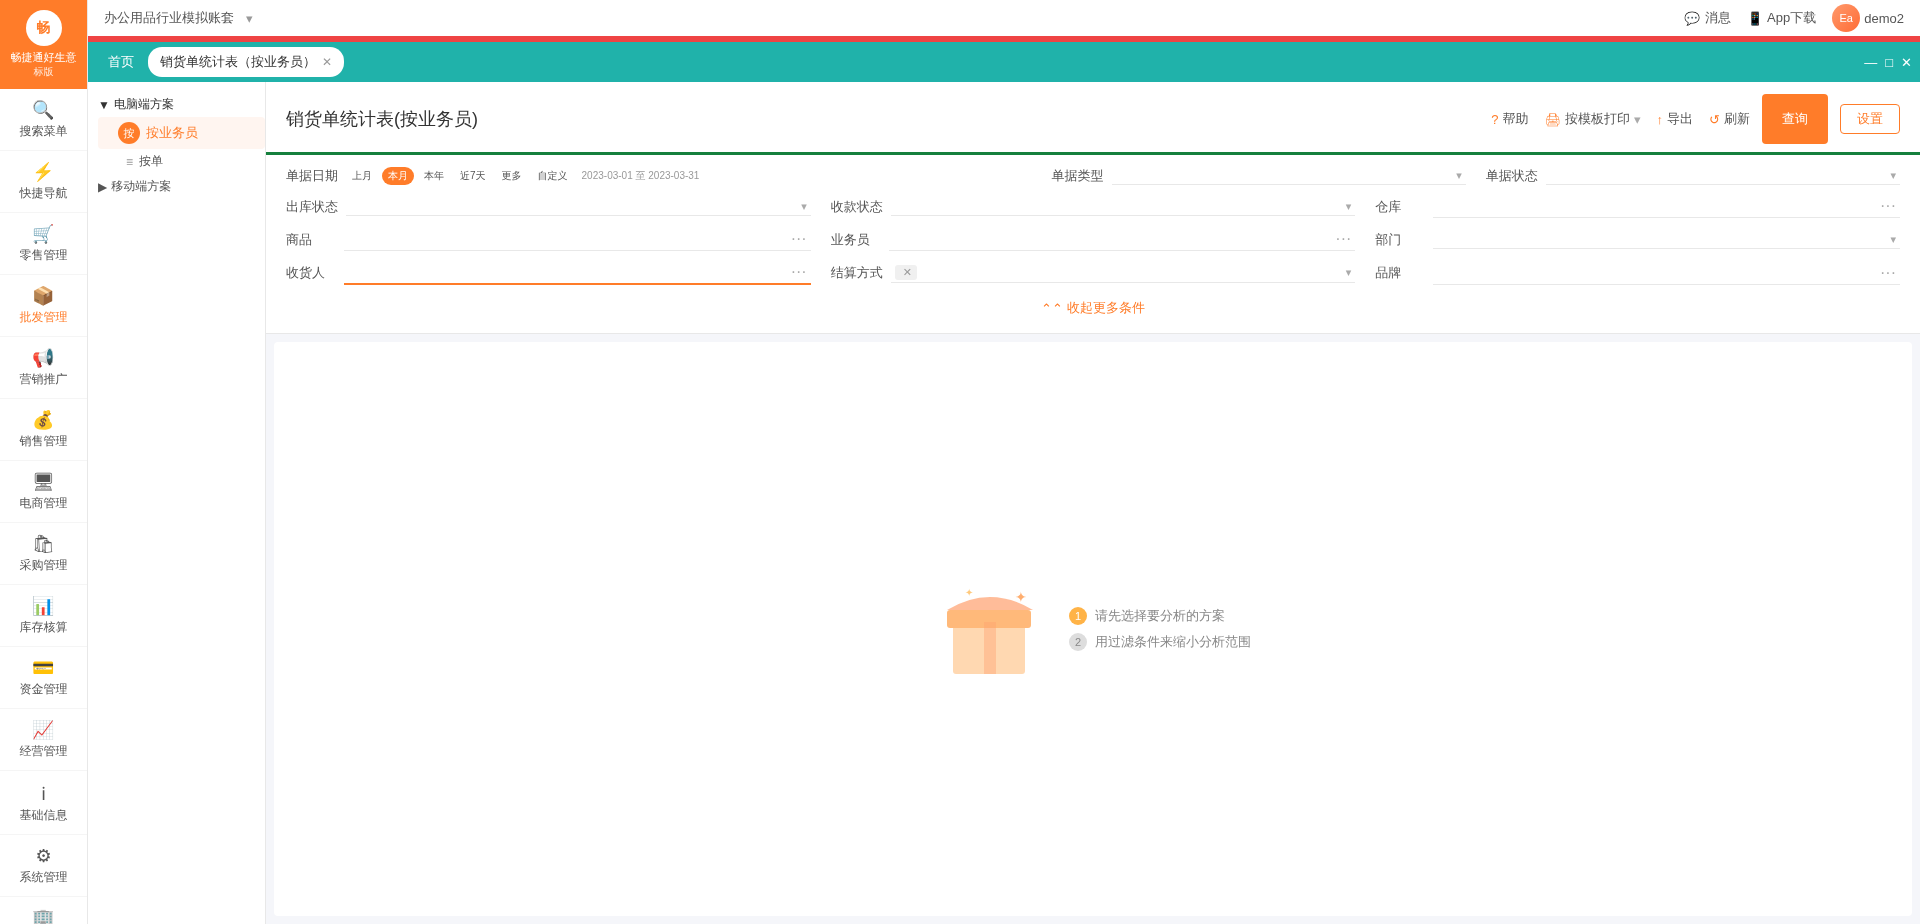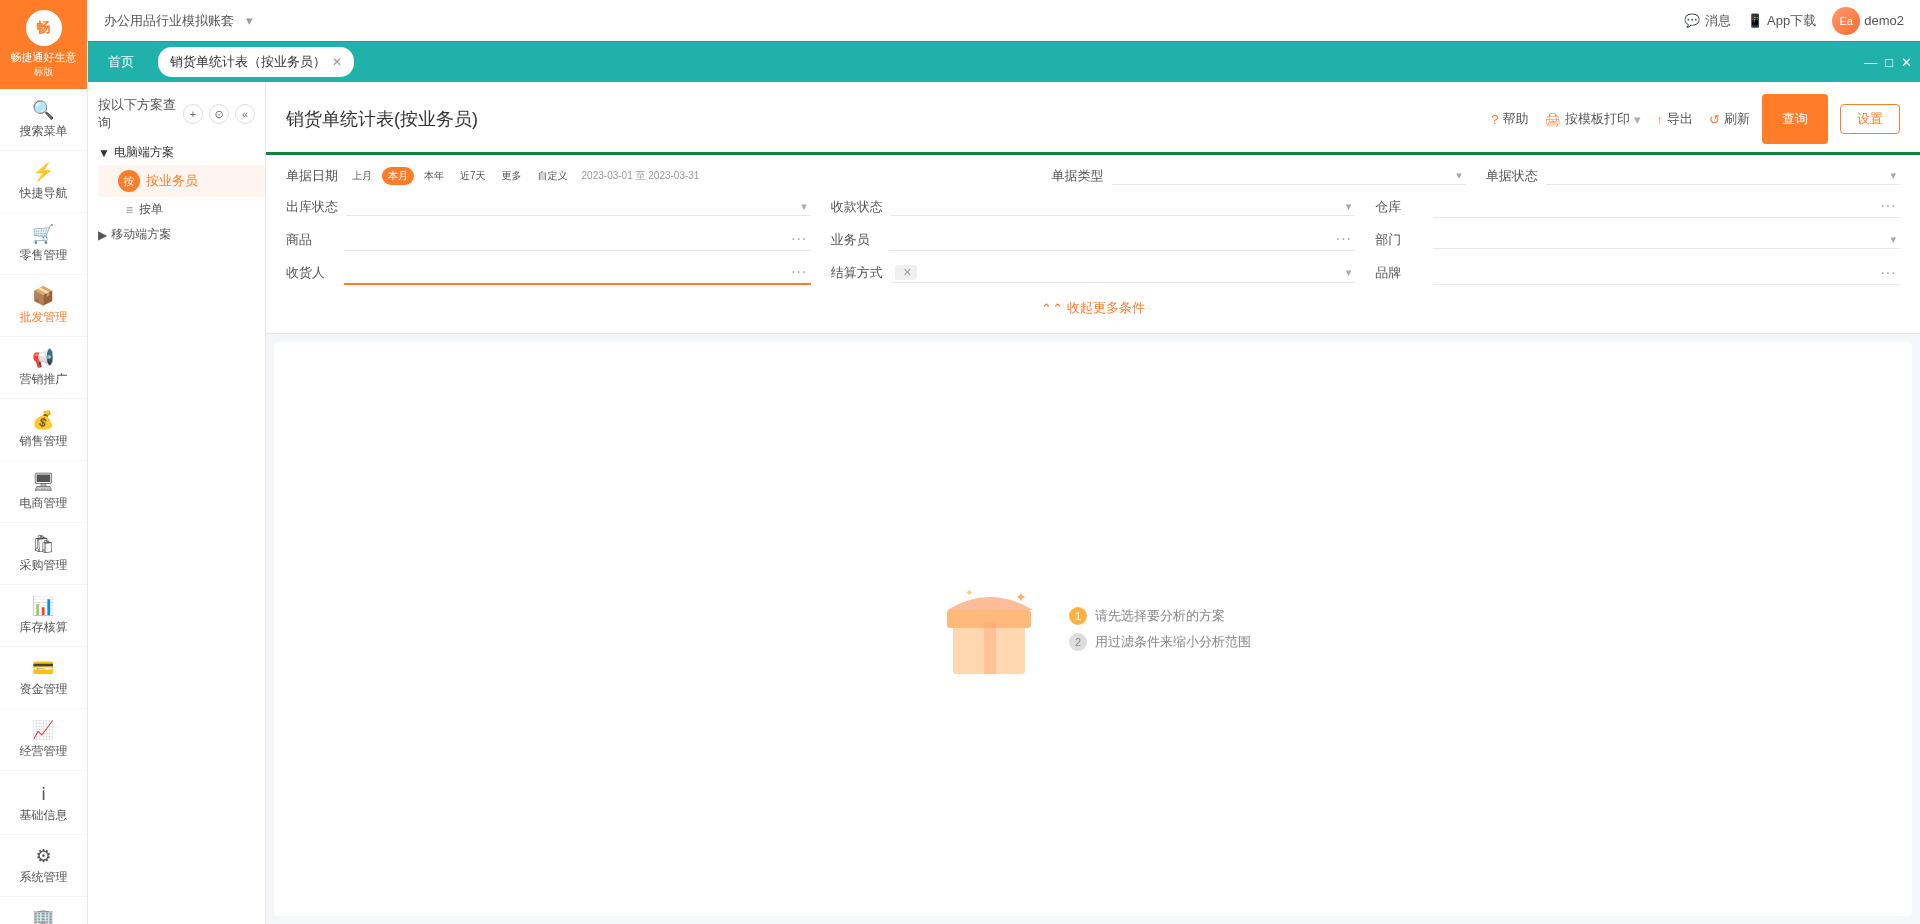--- a/index.html
+++ b/index.html
@@ -58,21 +58,21 @@
     }
 
     
     #topbar {
       height: 42px;
       background: #fff;
       display: flex;
       align-items: center;
       justify-content: space-between;
       padding: 0 16px;
-      border-bottom: 1px solid #ef4444;
+      border-bottom: 6px solid #ef4444;
       flex-shrink: 0;
     }
     .topbar-left {
       display: flex;
       align-items: center;
       gap: 12px;
     }
     .topbar-title {
       font-size: 13px;
       color: #555;
@@ -94,21 +94,21 @@
       color: #fff; font-size: 11px;
     }
 
     
     #tabbar {
       height: 40px;
       background: #20b2aa;
       display: flex;
       align-items: center;
       padding: 0 8px;
-      gap: 12px;
+      gap: 2px;
       flex-shrink: 0;
     }
     .tab {
       height: 30px;
       padding: 0 12px;
       border-radius: 4px 4px 0 0;
       display: flex;
       align-items: center;
       gap: 6px;
       cursor: pointer;
@@ -474,28 +474,20 @@
     <div class="tabbar-right">
       <span style="cursor:pointer;">—</span>
       <span style="cursor:pointer;">□</span>
       <span style="cursor:pointer;">✕</span>
     </div>
   </div>
 
   <div id="page-content">
 
     <div id="left-panel">
-      <div class="panel-header">
-        <span>按以下方案查询</span>
-        <div class="panel-header-icons">
-          <div class="panel-icon-btn">+</div>
-          <div class="panel-icon-btn">⊙</div>
-          <div class="panel-icon-btn">«</div>
-        </div>
-      </div>
 
       <div class="scheme-group">
         <div class="scheme-group-title">
           <span>▼</span>
           <span>电脑端方案</span>
         </div>
         <div class="scheme-item active">
           <div class="scheme-dot">按</div>
           <span>按业务员</span>
         </div>

